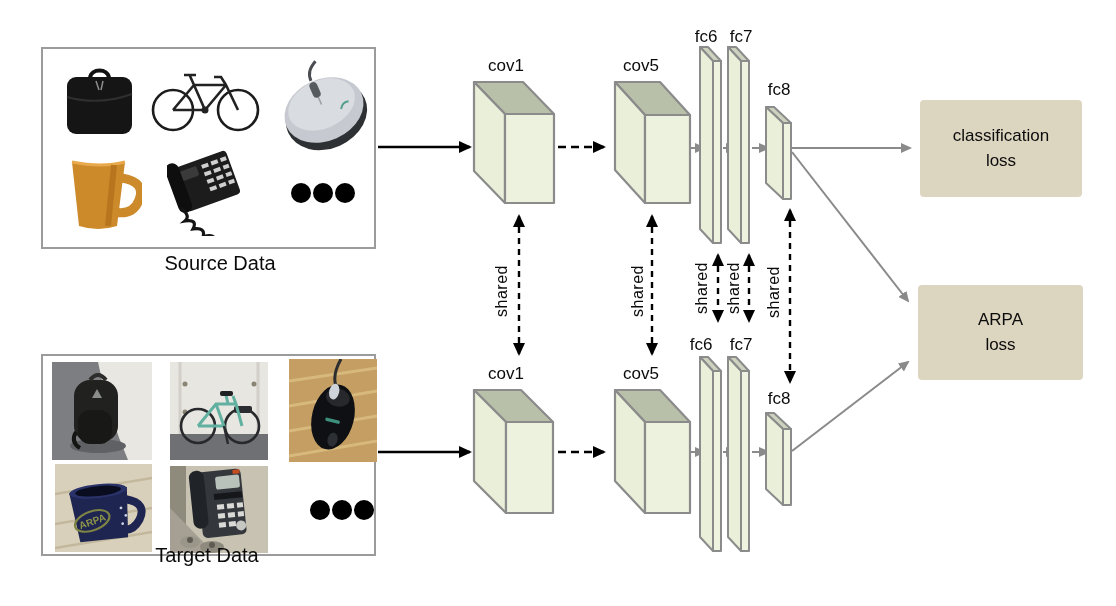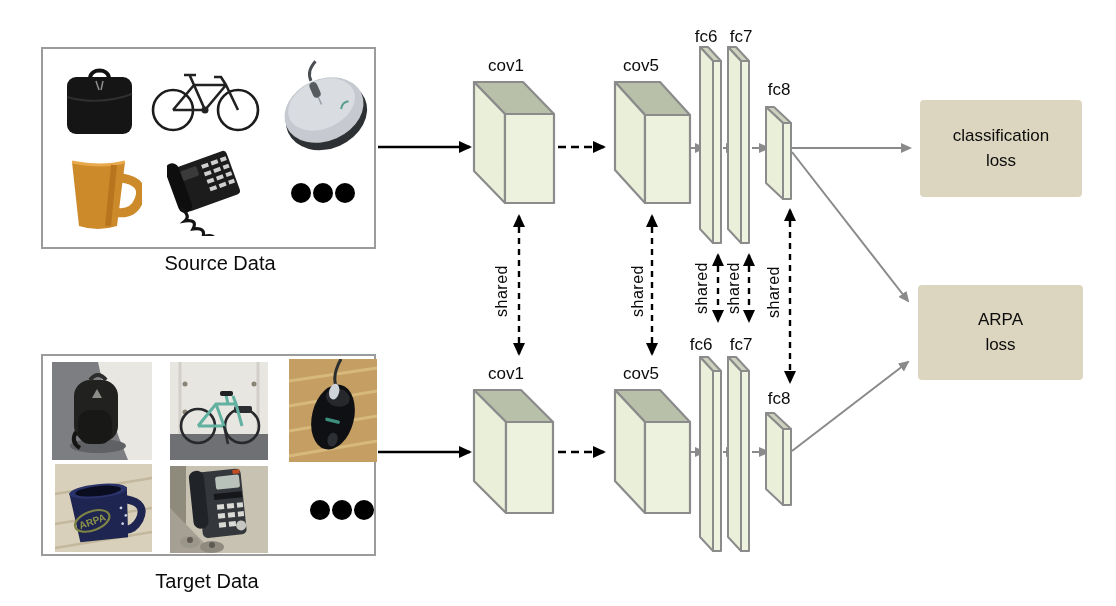--- a/index.html
+++ b/index.html
@@ -270,21 +270,21 @@
         </g>
         <circle cx="69" cy="61" r="5" fill="#c6c6c2"></circle>
       </g>
     </svg>
     <svg class="tile" style="left:266px;top:143px" width="66" height="22" viewBox="0 0 66 22">
       <circle cx="11" cy="11" r="10" fill="#000"></circle>
         <circle cx="33" cy="11" r="10" fill="#000"></circle>
         <circle cx="55" cy="11" r="10" fill="#000"></circle>
     </svg>
   </div>
-  <div class="caption" style="left:207px;top:570px">Target Data</div>
+  <div class="caption" style="left:207px;top:544px">Target Data</div>
 
   <div class="lbl" style="left:506px;top:56px">cov1</div>
   <div class="lbl" style="left:641px;top:56px">cov5</div>
   <div class="lbl" style="left:706px;top:27px">fc6</div>
   <div class="lbl" style="left:741px;top:27px">fc7</div>
   <div class="lbl" style="left:779px;top:80px">fc8</div>
   <div class="lbl" style="left:506px;top:364px">cov1</div>
   <div class="lbl" style="left:641px;top:364px">cov5</div>
   <div class="lbl" style="left:701px;top:335px">fc6</div>
   <div class="lbl" style="left:741px;top:335px">fc7</div>

